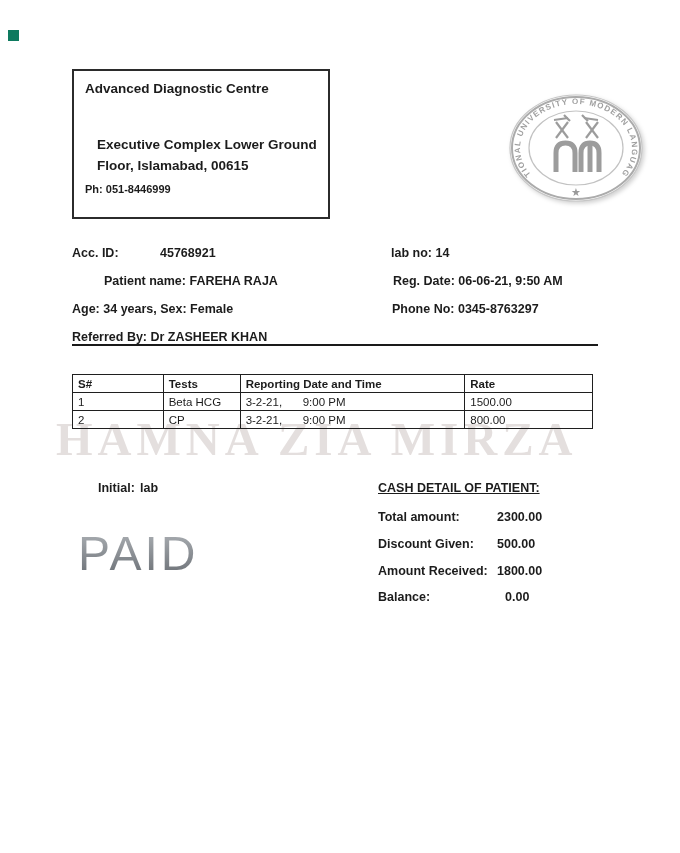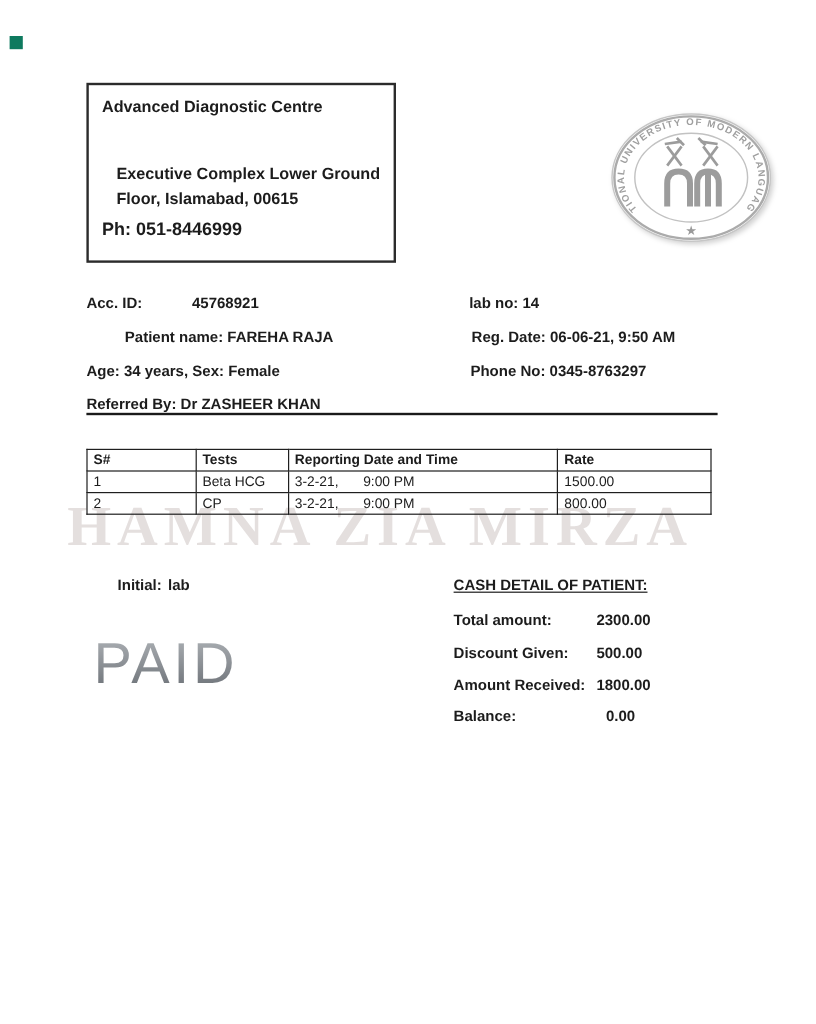--- a/index.html
+++ b/index.html
@@ -10,21 +10,21 @@
   .abs{position:absolute;}
   
   .corner-mark{left:8px;top:30px;width:11px;height:11px;}
   
   .header-box{
     left:72px;top:69px;width:258px;height:150px;
     border:2px solid #2b2b2b;box-sizing:border-box;
   }
   .header-box .clinic{position:absolute;left:11px;top:10px;font-size:13.5px;font-weight:700;}
   .header-box .addr{position:absolute;left:11px;top:63px;font-size:13.5px;font-weight:700;line-height:21px;margin-left:12px;}
-  .header-box .phone{position:absolute;left:11px;top:112px;font-size:15px;font-weight:700;}
+  .header-box .phone{position:absolute;left:11px;top:112px;font-size:11px;font-weight:700;}
   
   .seal{left:506px;top:92px;filter:drop-shadow(2px 2px 2px rgba(0,0,0,0.18));}
   
   .info{font-size:12.5px;font-weight:700;white-space:nowrap;}
   .rule{left:72px;top:344px;width:526px;height:2px;background:#1a1a1a;}
   
   .tests{left:72px;top:374px;width:521px;border-collapse:collapse;z-index:2;background:transparent;}
   .tests th,.tests td{
     border:1.5px solid #1f1f1f;font-size:11.5px;padding:1px 5px;height:15px;
     text-align:left;white-space:nowrap;

